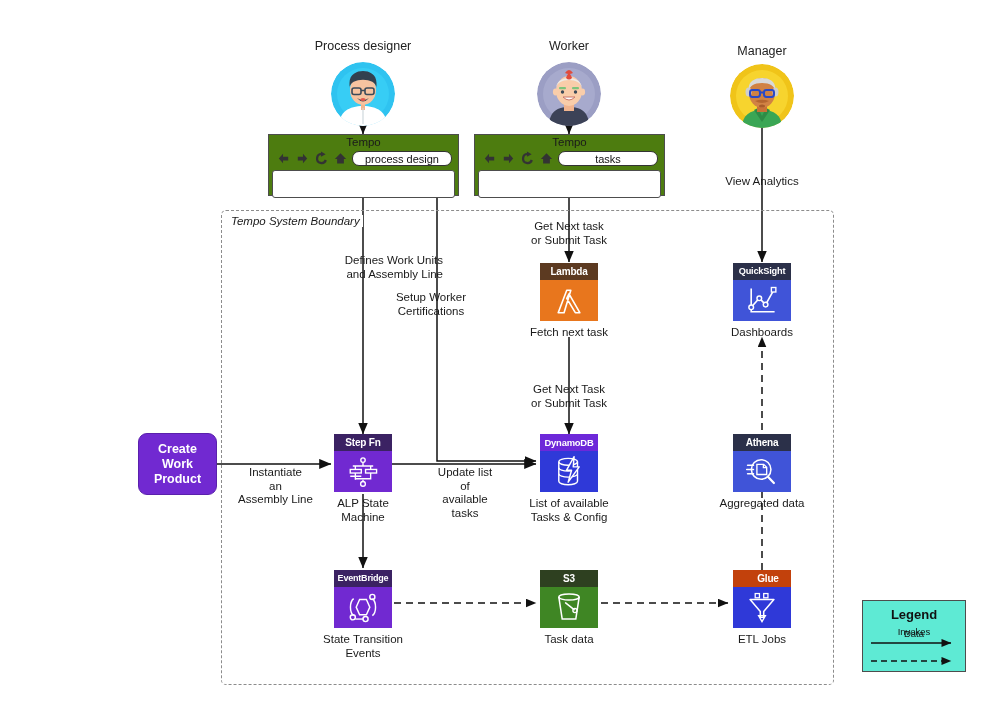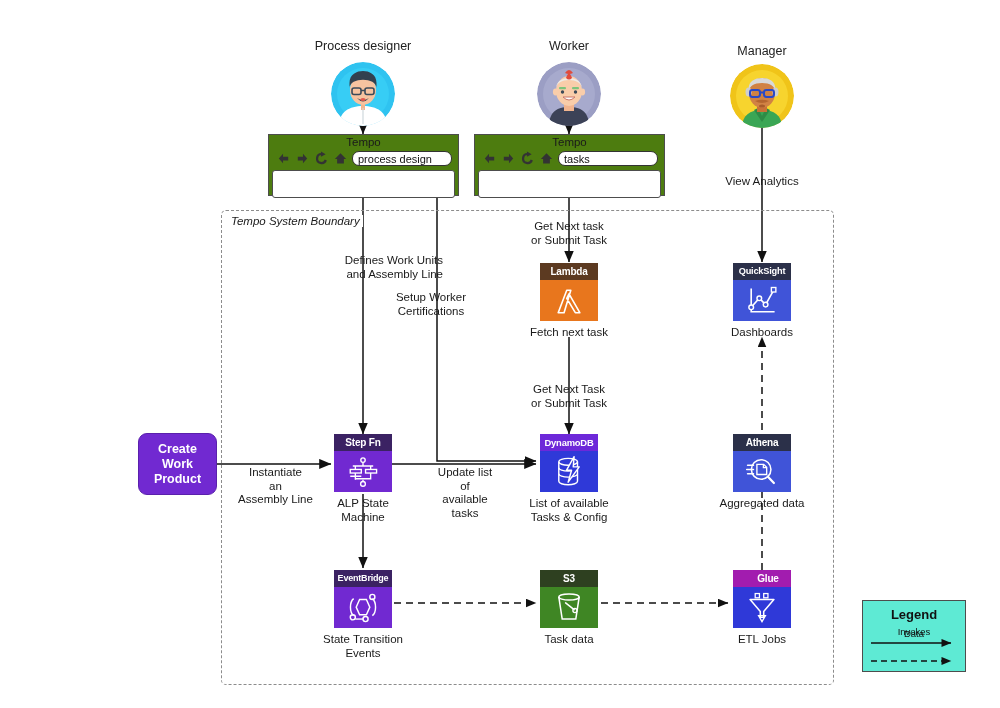--- a/index.html
+++ b/index.html
@@ -55,20 +55,21 @@
     line-height: 13px;
     padding-top: 1px;
   }
   .browser-toolbar {
     display: flex;
     align-items: center;
     gap: 4px;
     padding: 0 6px 3px 7px;
     height: 21px;
     box-sizing: border-box;
+    text-align: center;
   }
   .nav-ico { width: 15px; height: 15px; flex: 0 0 auto; display: block; }
   .addr {
     flex: 1 1 auto;
     height: 15px;
     background: #ffffff;
     border: 1.2px solid #333;
     border-radius: 7px;
     font-size: 11px;
     line-height: 14px;
@@ -458,21 +459,21 @@
         <ellipse cx="20" cy="7" rx="12" ry="3.6" fill="none" stroke="#ffffff" stroke-width="1.8"></ellipse>
         <path d="M8,7 L12,33 L28,33 L32,7" fill="none" stroke="#ffffff" stroke-width="1.8"></path>
         <path d="M16,14 L26,22" stroke="#ffffff" stroke-width="1.8" stroke-linecap="round"></path>
         <circle cx="27" cy="23" r="2.4" fill="none" stroke="#ffffff" stroke-width="1.6"></circle>
       </svg>
     </div>
     <div class="svc-caption">Task data</div>
   </div>
 
   <div class="abs svc" style="left:733px; top:570px;">
-    <div class="svc-head" style="background:#a21caf;padding-left:12px;">Glue</div>
+    <div class="svc-head" style="background:#c2410c;padding-left:12px;">Glue</div>
     <div class="svc-body" style="background:#2f39d8;">
       <svg viewBox="0 0 40 40" width="34" height="34">
         <rect x="12" y="3" width="5" height="5" fill="none" stroke="#ffffff" stroke-width="1.5"></rect>
         <rect x="22" y="3" width="5" height="5" fill="none" stroke="#ffffff" stroke-width="1.5"></rect>
         <path d="M6,10 L34,10 L22,24 L22,31 L18,31 L18,24 z" fill="none" stroke="#ffffff" stroke-width="1.8" stroke-linejoin="round"></path>
         <path d="M16,29 L20,36 L24,29 z" fill="none" stroke="#ffffff" stroke-width="1.6"></path>
       </svg>
     </div>
     <div class="svc-caption">ETL Jobs</div>
   </div>

